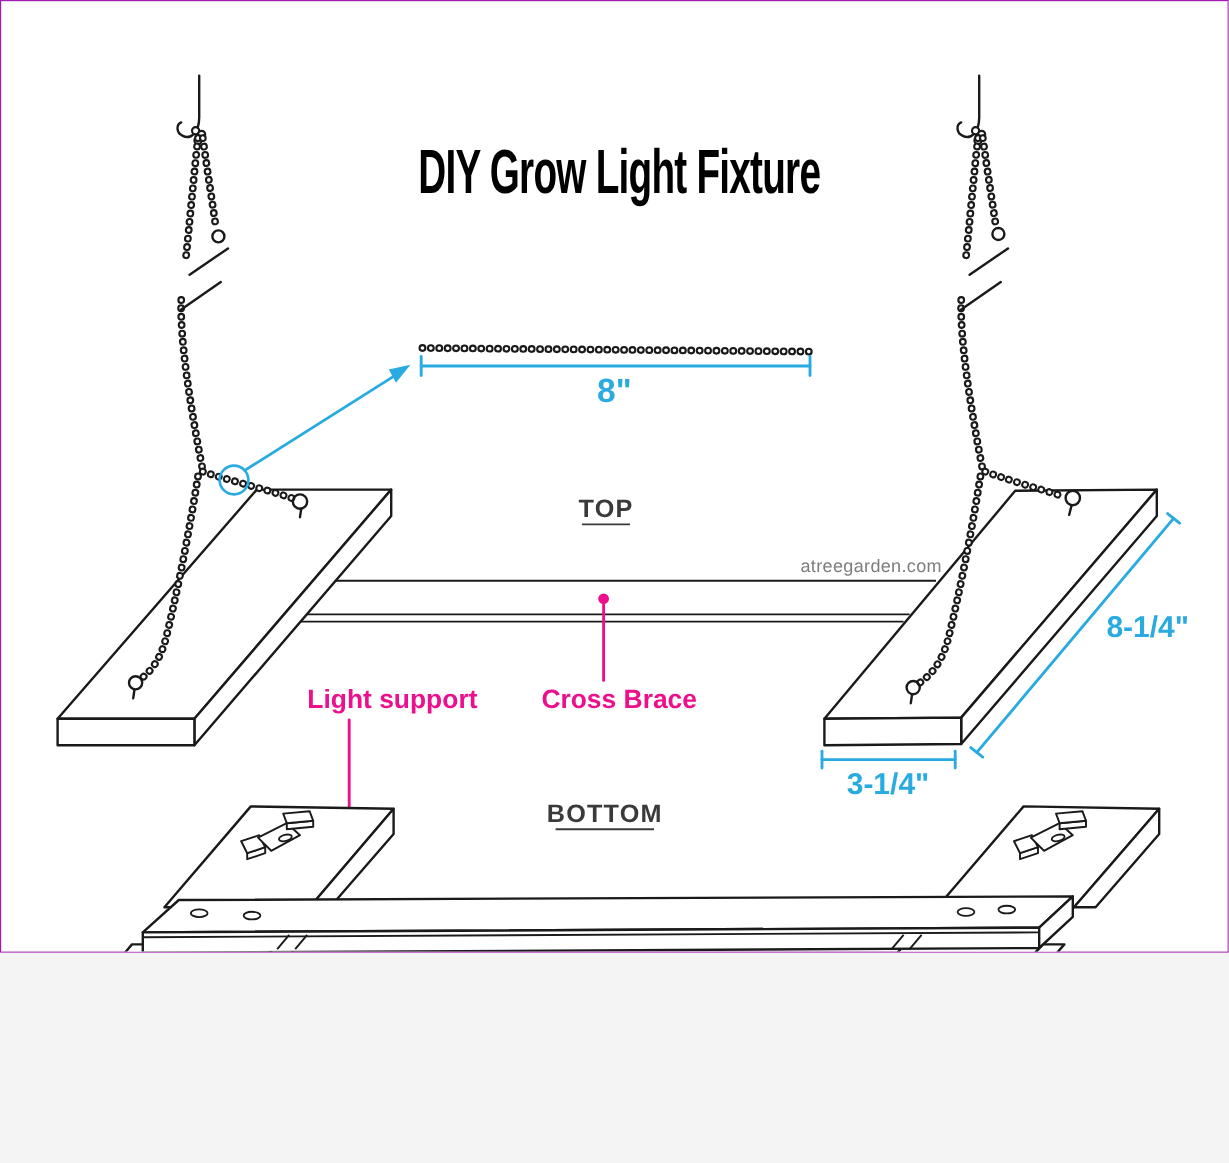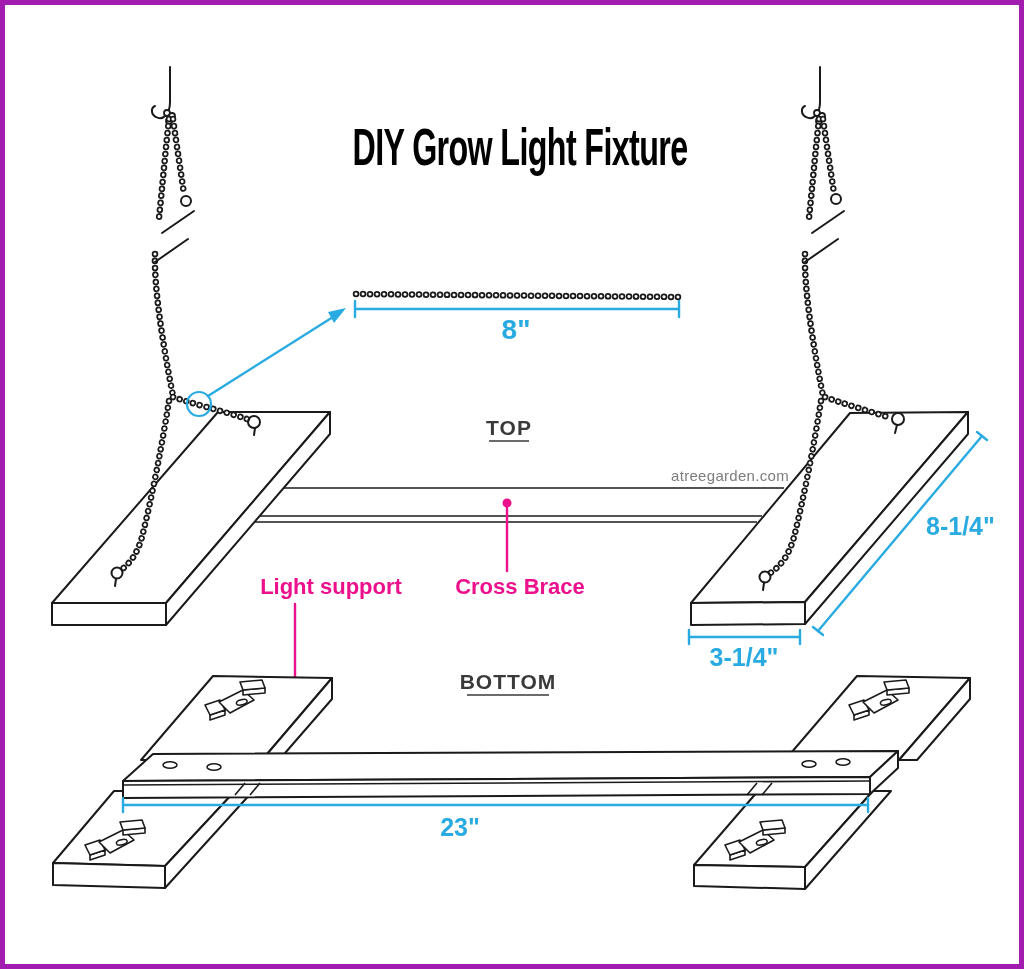--- a/index.html
+++ b/index.html
@@ -1,16 +1,16 @@
 <!DOCTYPE html>
 <html><head>
 <meta charset="utf-8">
 <style>
   html,body{margin:0;padding:0;background:#f4f4f4;font-family:"Liberation Sans",sans-serif;}
-  #stage{position:relative;width:1024px;height:969px;background:#ffffff;border:5px solid #a21caf;box-sizing:border-box;overflow:hidden;}
+  #stage{position:relative;width:1024px;height:794px;background:#ffffff;border:1px solid #a21caf;box-sizing:border-box;overflow:hidden;}
   svg{position:absolute;left:0;top:0;}
   
   .ln{fill:none;stroke:#1a1a1a;stroke-width:2;stroke-linejoin:round;stroke-linecap:round;}
   .board{fill:#ffffff;stroke:#1a1a1a;stroke-width:2;stroke-linejoin:round;}
   .thin{fill:none;stroke:#1a1a1a;stroke-width:1.6;stroke-linejoin:round;}
   .hole{fill:#ffffff;stroke:#1a1a1a;stroke-width:1.5;}
   
   .chO{fill:none;stroke:#1a1a1a;stroke-width:6.5;stroke-linecap:round;stroke-dasharray:0.1 6.9;}
   .chI{fill:none;stroke:#ffffff;stroke-width:3;stroke-linecap:round;stroke-dasharray:0.1 6.9;}
   .ring{fill:#ffffff;stroke:#1a1a1a;stroke-width:1.8;}

